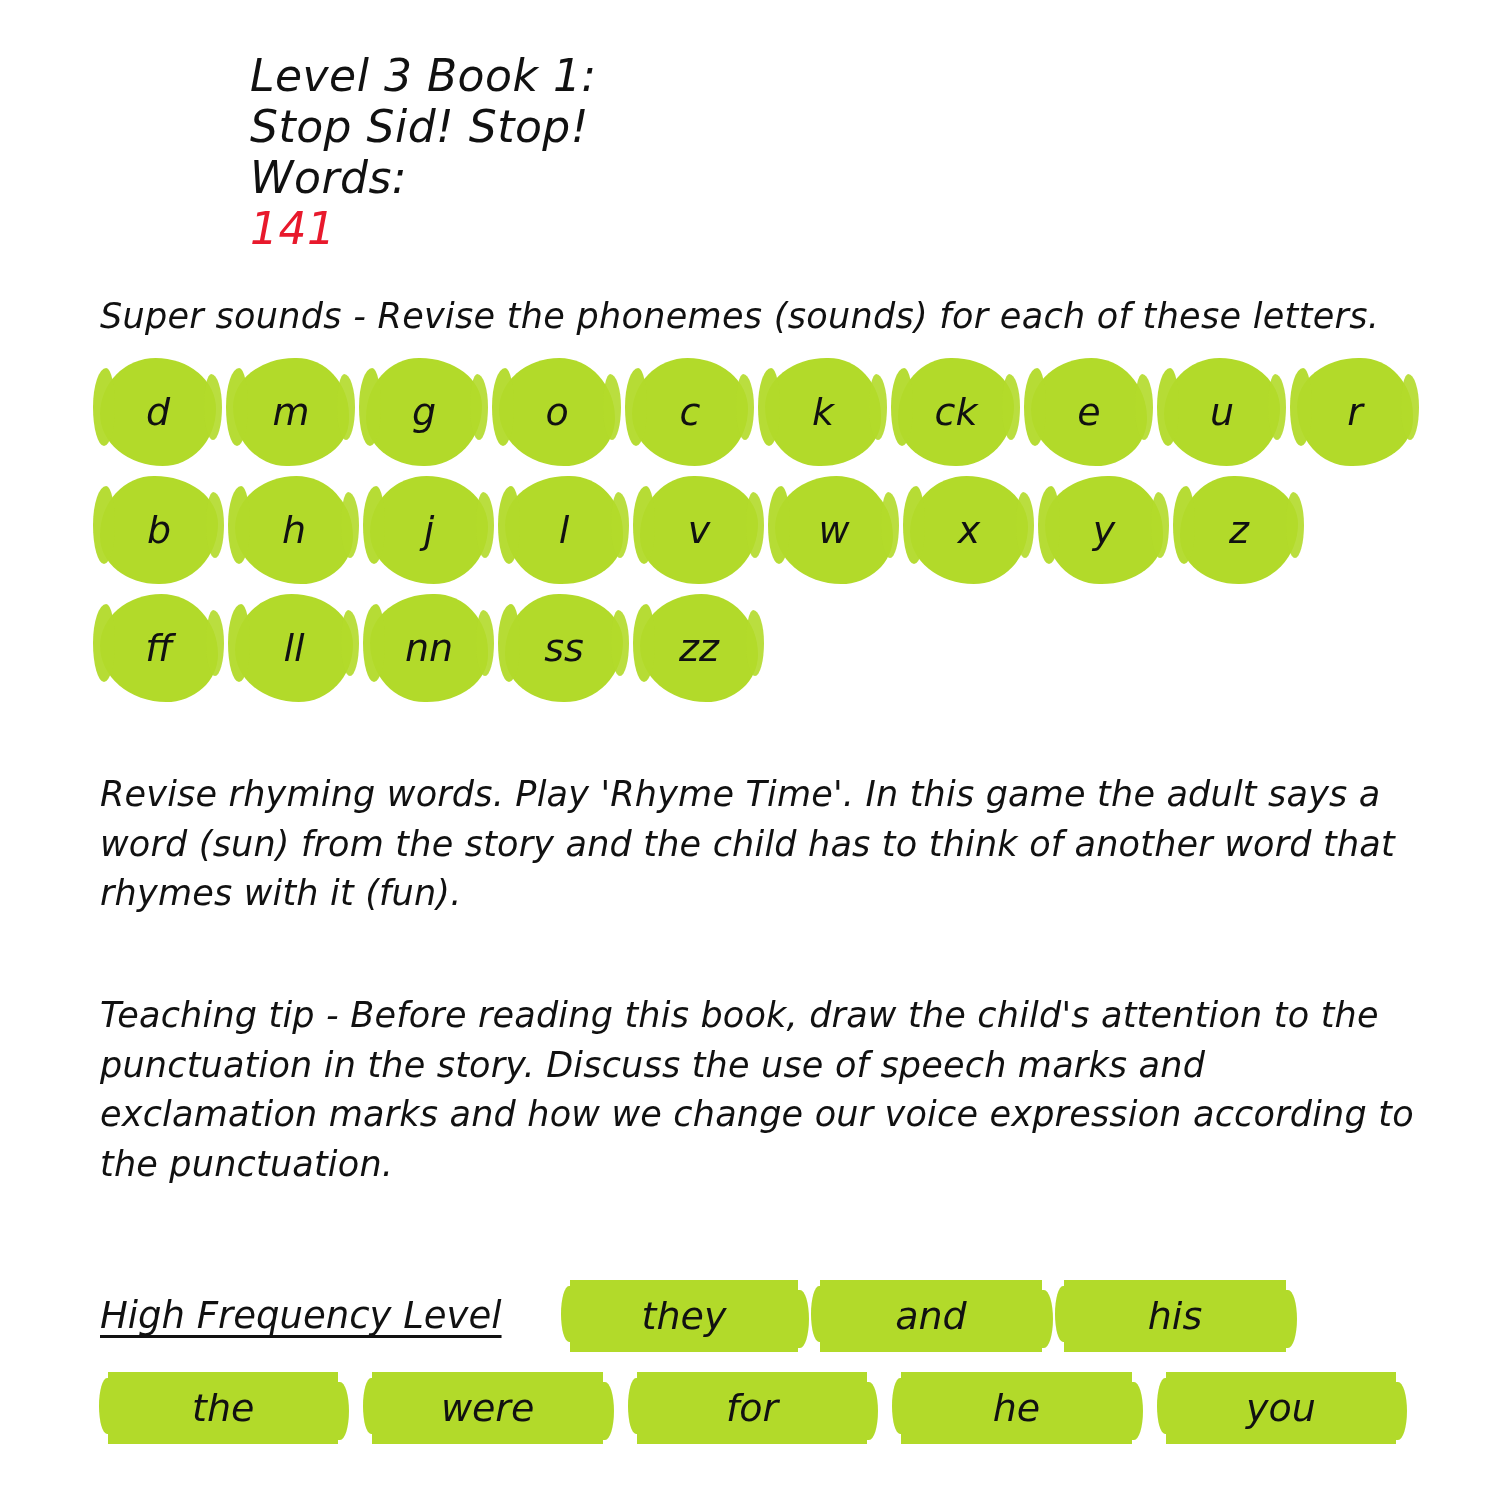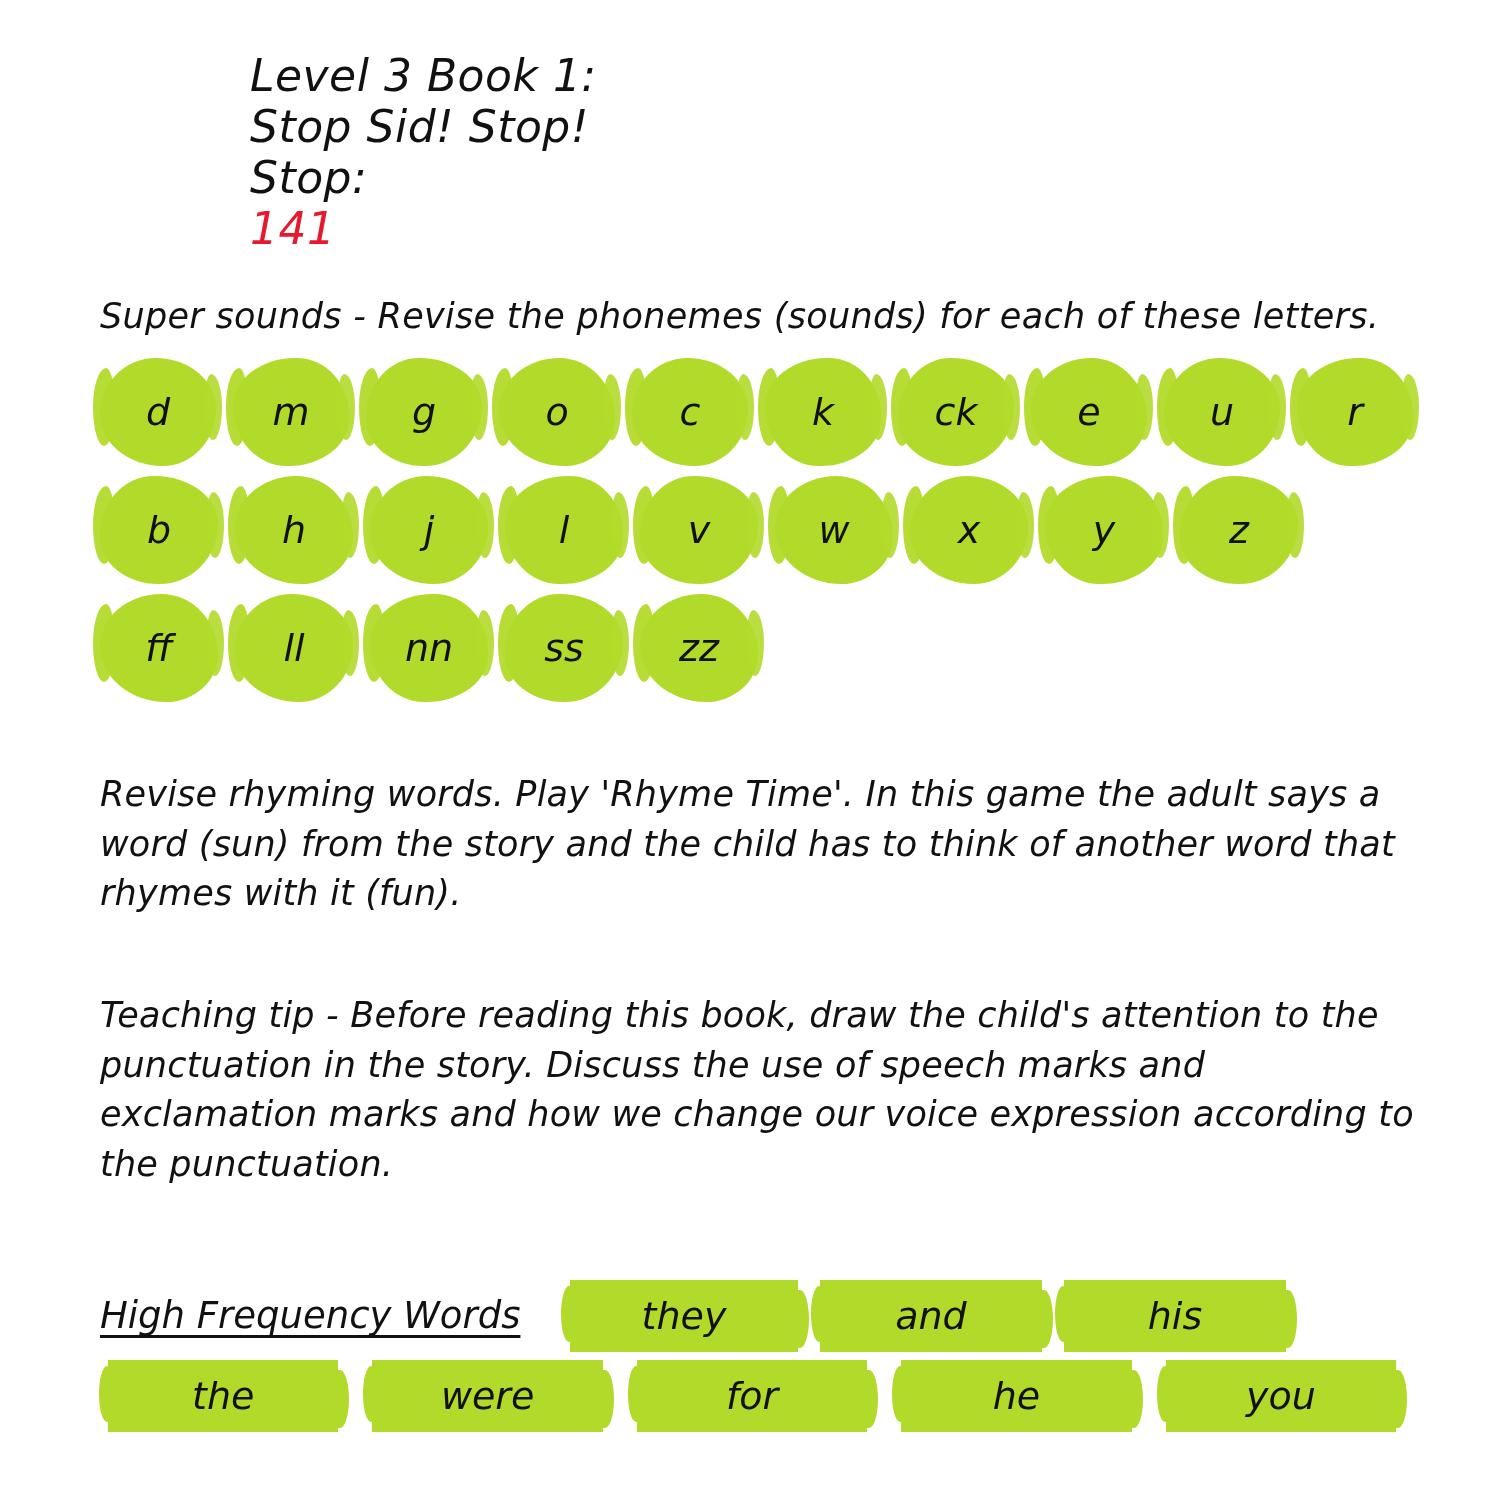--- a/index.html
+++ b/index.html
@@ -172,35 +172,35 @@
     top: 10px;
     bottom: 4px;
     width: 18px;
     background: #b2da2a;
     border-radius: 0 60% 60% 0;
   }
   .hl.w-sm { width: 222px; align-items: center; }
   .hl.w-md { width: 228px; }
   .hl.w-lg { width: 236px; }
   .hfw-row-2 {
-    margin-top: 8px;
+    margin-top: 20px;
     margin-left: 8px;
   }
   .hfw-row-1 .hl:first-of-type { margin-left: 80px; }
   .hfw-row-2 .hl { margin-right: 34px; }
 </style>
 </head>
 <body>
 
 <div class="page">
 
   <div class="header-row">
     <div class="hdr-level">Level 3 Book 1:</div>
     <div class="hdr-title">Stop Sid! Stop!</div>
-    <div class="hdr-words-label">Stop:</div>
+    <div class="hdr-words-label">Words:</div>
     <div class="hdr-words-count">141</div>
   </div>
 
   <div class="intro">Super sounds - Revise the phonemes (sounds) for each of these letters.</div>
 
   <div class="blob-rows">
 
     <div class="blob-row">
       <div class="blob">
           <span>d</span>
@@ -282,21 +282,21 @@
         </div>
     </div>
 
   </div>
 
   <div class="para para-rhyme">Revise rhyming words. Play 'Rhyme Time'. In this game the adult says a word (sun) from the story and the child has to think of another word that rhymes with it (fun).</div>
   <div class="para para-tip">Teaching tip - Before reading this book, draw the child's attention to the punctuation in the story. Discuss the use of speech marks and exclamation marks and how we change our voice expression according to the punctuation.</div>
 
   <div class="hfw-section">
     <div class="hfw-row hfw-row-1">
-      <div class="hfw-title">High Frequency Words</div>
+      <div class="hfw-title">High Frequency Level</div>
       <div class="hl w-md">
           <span>they</span>
         </div>
       <div class="hl w-sm">
           <span>and</span>
         </div>
       <div class="hl w-sm">
           <span>his</span>
         </div>
     </div>

